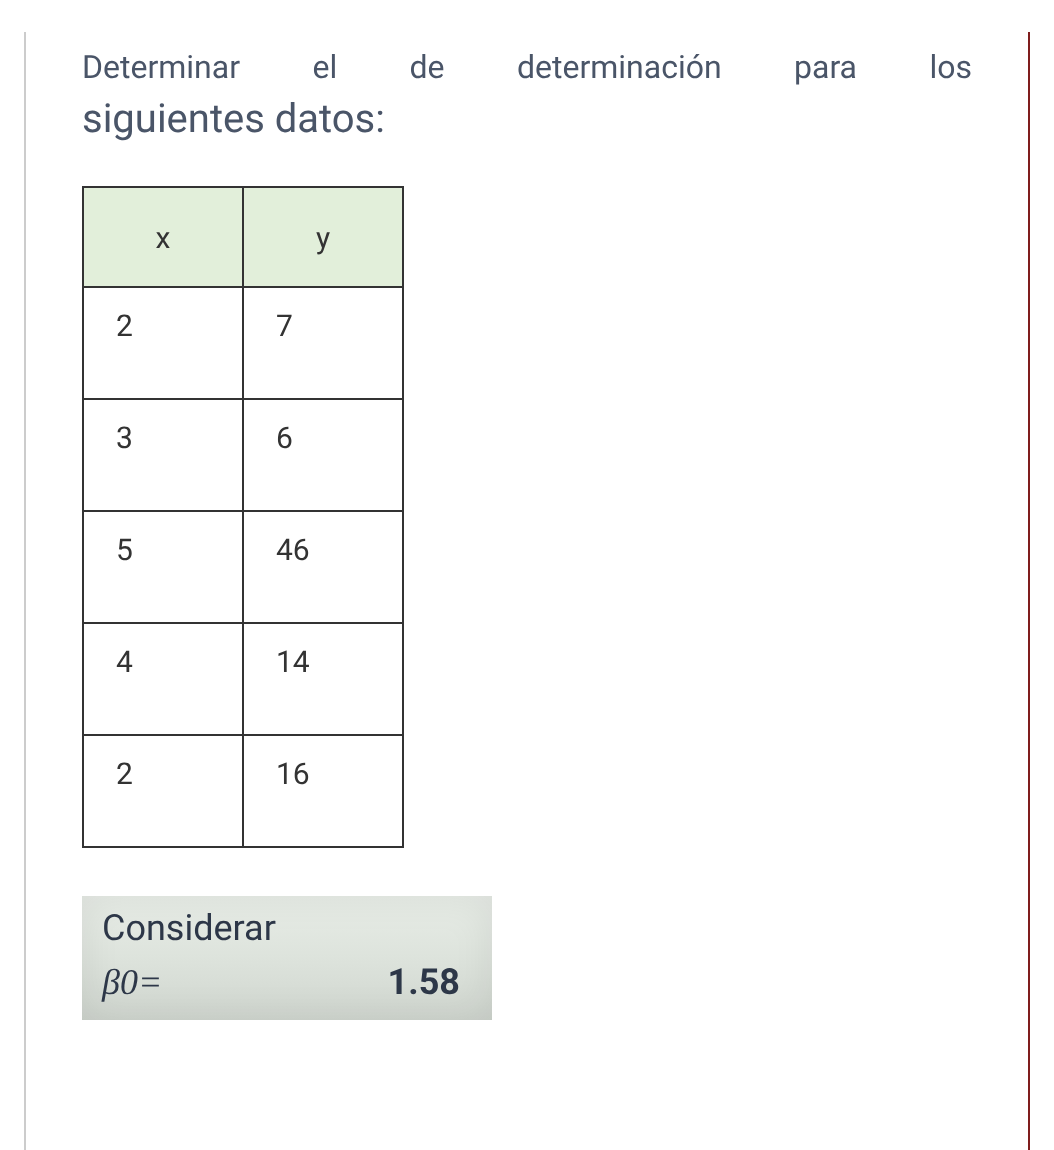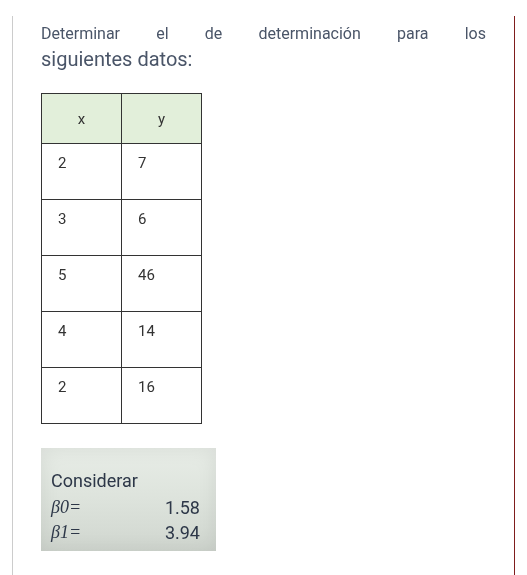--- a/index.html
+++ b/index.html
@@ -54,43 +54,43 @@
       background-color: #e2efda;
       text-align: center;
       vertical-align: middle;
       padding: 10px;
       font-weight: normal;
       height: 50px;
     }
     .consider-box {
       display: inline-block;
       background: linear-gradient(to bottom, #e8ede7 0%, #dde3dc 50%, #d0d6cf 100%);
-      padding: 22px 10px 6px 10px;
-      width: 175px;
+      padding: 6px 10px 6px 10px;
+      width: 205px;
       box-shadow: inset 0 0 20px rgba(0,0,0,0.08);
     }
     .consider-title {
       font-size: 18px;
       color: #2d3748;
       margin-bottom: 4px;
     }
     .consider-row {
       display: flex;
       justify-content: space-between;
       align-items: center;
       font-size: 18px;
       color: #2d3748;
       line-height: 1.4;
     }
     .consider-label {
       font-family: 'Times New Roman', serif;
       font-style: italic;
     }
     .consider-value {
-      font-weight: 400;
+      font-weight: 700;
       padding-right: 6px;
     }
   </style>
 </head>
 <body>
 
 <div class="page-border">
 
   <div class="prompt-line1">
     <span>Determinar</span>
@@ -132,19 +132,15 @@
       </tr>
     </tbody>
   </table>
 
   <div class="consider-box">
     <div class="consider-title">Considerar</div>
     <div class="consider-row">
       <span class="consider-label">β0=</span>
       <span class="consider-value">1.58</span>
     </div>
-    <div class="consider-row">
-      <span class="consider-label">β1=</span>
-      <span class="consider-value">3.94</span>
-    </div>
   </div>
 
 </div>
 
 </body></html>

